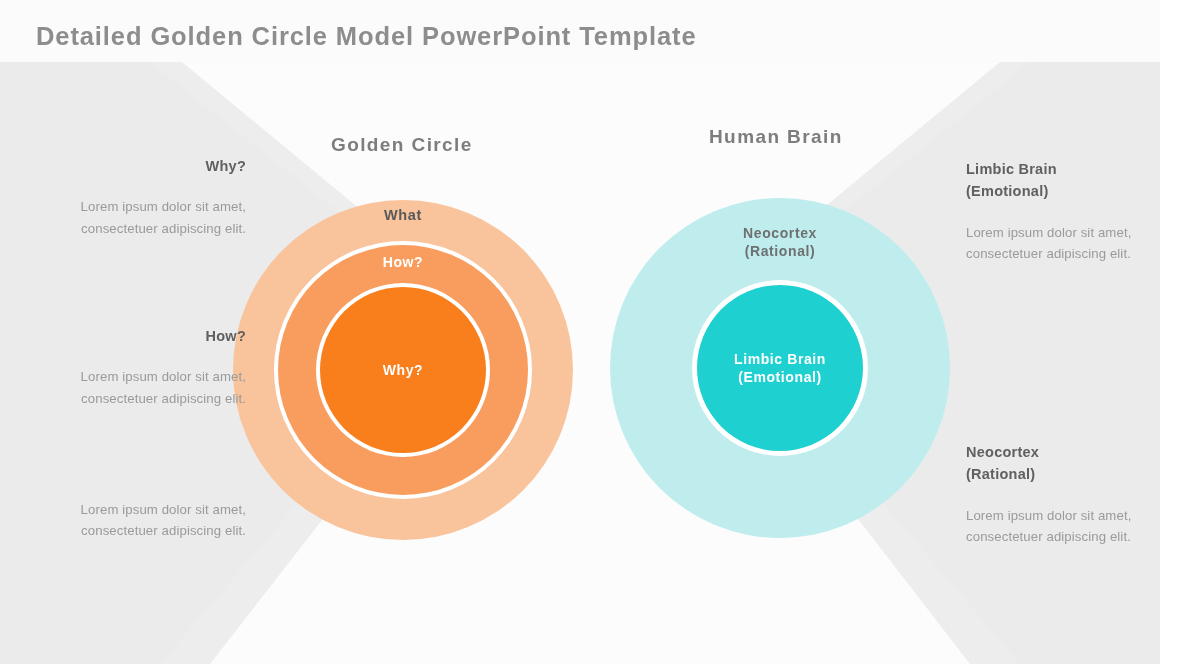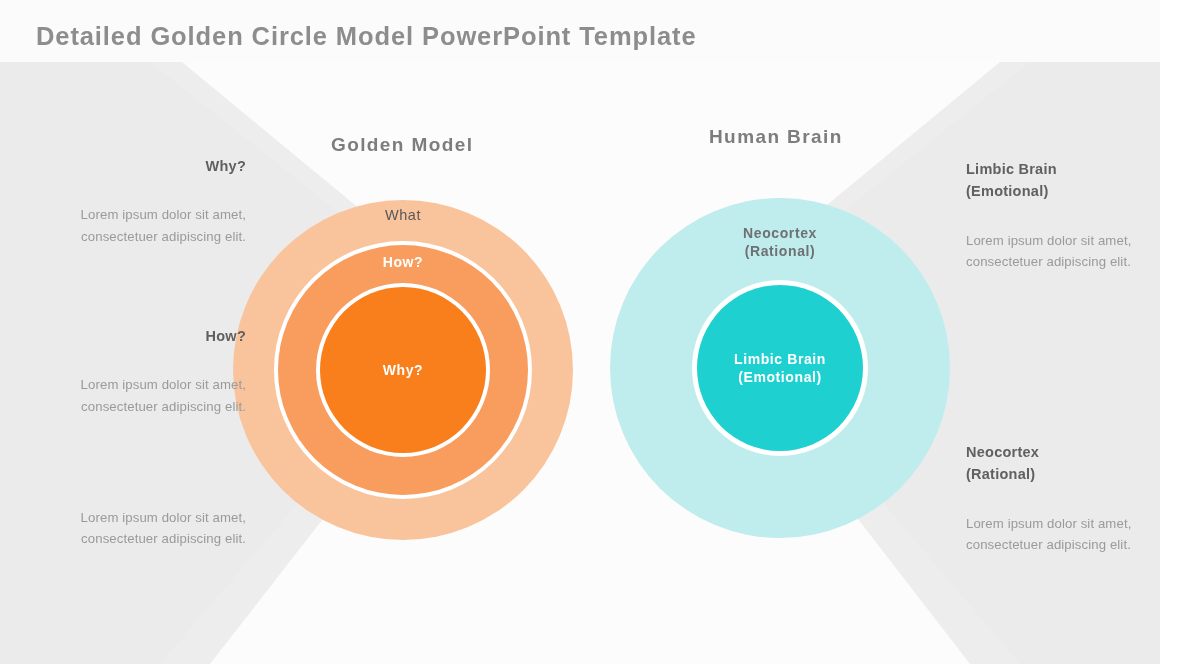--- a/index.html
+++ b/index.html
@@ -59,21 +59,21 @@
   
   .text-block { position: absolute; z-index: 5; width: 208px; }
   .text-block .tb-title {
     font-size: 14.5px;
     font-weight: bold;
     color: #606060;
     line-height: 1.55;
     letter-spacing: 0.25px;
   }
   .text-block .tb-body {
-    margin-top: 27px;
+    margin-top: 19px;
     font-size: 13.2px;
     color: #9a9a9a;
     line-height: 1.60;
     letter-spacing: 0.1px;
   }
   .text-block.align-right { text-align: right; }
   .text-block.align-left  { text-align: left; }
 
   #block-why   { left: 38px;  top: 155px; }
   #block-how   { left: 38px;  top: 325px; }
@@ -117,21 +117,21 @@
     background: #f97e1c;
     box-shadow: 0 0 0 4px #ffffff;
     display: flex;
     align-items: center;
     justify-content: center;
   }
 
   .lbl-what {
     margin-top: 7px;
     font-size: 14.5px;
-    font-weight: normal;
+    font-weight: bold;
     letter-spacing: 0.6px;
     color: #595959;
   }
   .lbl-how {
     margin-top: 9px;
     font-size: 14px;
     font-weight: bold;
     letter-spacing: 0.6px;
     color: #ffffff;
   }
@@ -191,21 +191,21 @@
 
       <polygon points="1180,62 1180,664 970,664 712,330 712,300 1000,62" fill="#ededee"></polygon>
       <polygon points="1180,62 1180,664 1020,664 727,320 727,305 1030,62" fill="#e9e9ea" opacity="0.55"></polygon>
 
       <rect x="0" y="0" width="1180" height="62" fill="#fbfbfb"></rect>
     </svg>
   </div>
 
   <div id="title">Detailed Golden Circle Model PowerPoint Template</div>
 
-  <div class="section-heading" id="heading-golden">Golden Model</div>
+  <div class="section-heading" id="heading-golden">Golden Circle</div>
   <div class="section-heading" id="heading-brain">Human Brain</div>
 
   <div class="text-block align-right" id="block-why">
     <div class="tb-title">Why?</div>
     <div class="tb-body">Lorem ipsum dolor sit amet, consectetuer adipiscing elit.</div>
   </div>
 
   <div class="text-block align-right" id="block-how">
     <div class="tb-title">How?</div>
     <div class="tb-body">Lorem ipsum dolor sit amet, consectetuer adipiscing elit.</div>

